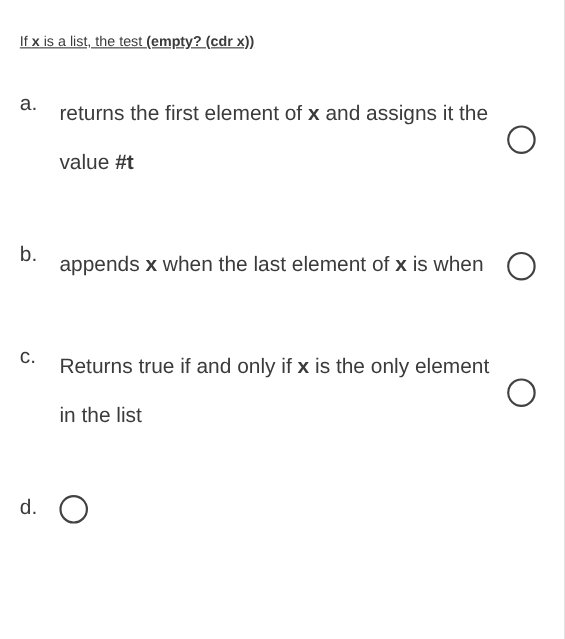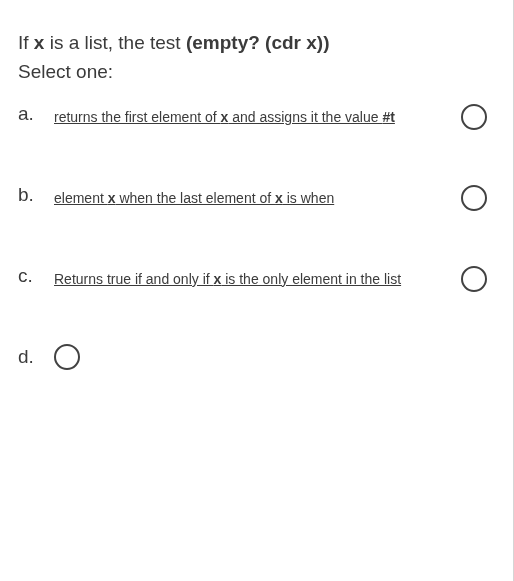--- a/index.html
+++ b/index.html
@@ -14,23 +14,24 @@
     height: 581px;
     position: relative;
     color: #3b3b3b;
   }
   .container {
     padding: 28px 18px 18px 18px;
     border-right: 1px solid #d5d5d5;
     height: 100%;
   }
   .stem {
-    font-size: 19px;
+    font-size: 13px;
     line-height: 1.55;
-    margin-bottom: 14px;
+    margin-bottom: 34px;
+    text-decoration: underline;
   }
   .stem .bold {
     font-weight: 700;
   }
   .options {
     display: flex;
     flex-direction: column;
     gap: 48px;
   }
   .option {
@@ -40,23 +41,22 @@
   }
   .option .letter {
     font-size: 19px;
     align-self: flex-start;
     width: 22px;
     flex: 0 0 auto;
     line-height: 1.4;
   }
   .option .text {
     flex: 1 1 auto;
-    font-size: 14px;
+    font-size: 19px;
     line-height: 2.35;
-    text-decoration: underline;
   }
   .option .text .bold {
     font-weight: 700;
   }
   .radio {
     flex: 0 0 auto;
     width: 26px;
     height: 26px;
     border: 2.5px solid #424242;
     border-radius: 50%;
@@ -64,31 +64,30 @@
     cursor: pointer;
     margin-right: 8px;
   }
 </style>
 </head>
 <body>
 
 <div class="container">
   <div class="stem">
     <div id="stem-line"><span>If </span><span class="bold">x</span><span> is a list, the test </span><span class="bold">(empty? (cdr x))</span></div>
-    <div>Select one:</div>
   </div>
   <div class="options" id="options-list">
       <div class="option">
         <div class="letter">a.</div>
         <div class="text"><span>returns the first element of </span><span class="bold">x</span><span> and assigns it the value </span><span class="bold">#t</span></div>
         <div class="radio" role="radio"></div>
       </div>
       <div class="option">
         <div class="letter">b.</div>
-        <div class="text"><span>element </span><span class="bold">x</span><span> when the last element of </span><span class="bold">x</span><span> is when</span></div>
+        <div class="text"><span>appends </span><span class="bold">x</span><span> when the last element of </span><span class="bold">x</span><span> is when</span></div>
         <div class="radio" role="radio"></div>
       </div>
       <div class="option">
         <div class="letter">c.</div>
         <div class="text"><span>Returns true if and only if </span><span class="bold">x</span><span> is the only element in the list</span></div>
         <div class="radio" role="radio"></div>
       </div>
       <div class="option">
         <div class="letter">d.</div>
         <div class="radio" role="radio"></div>

